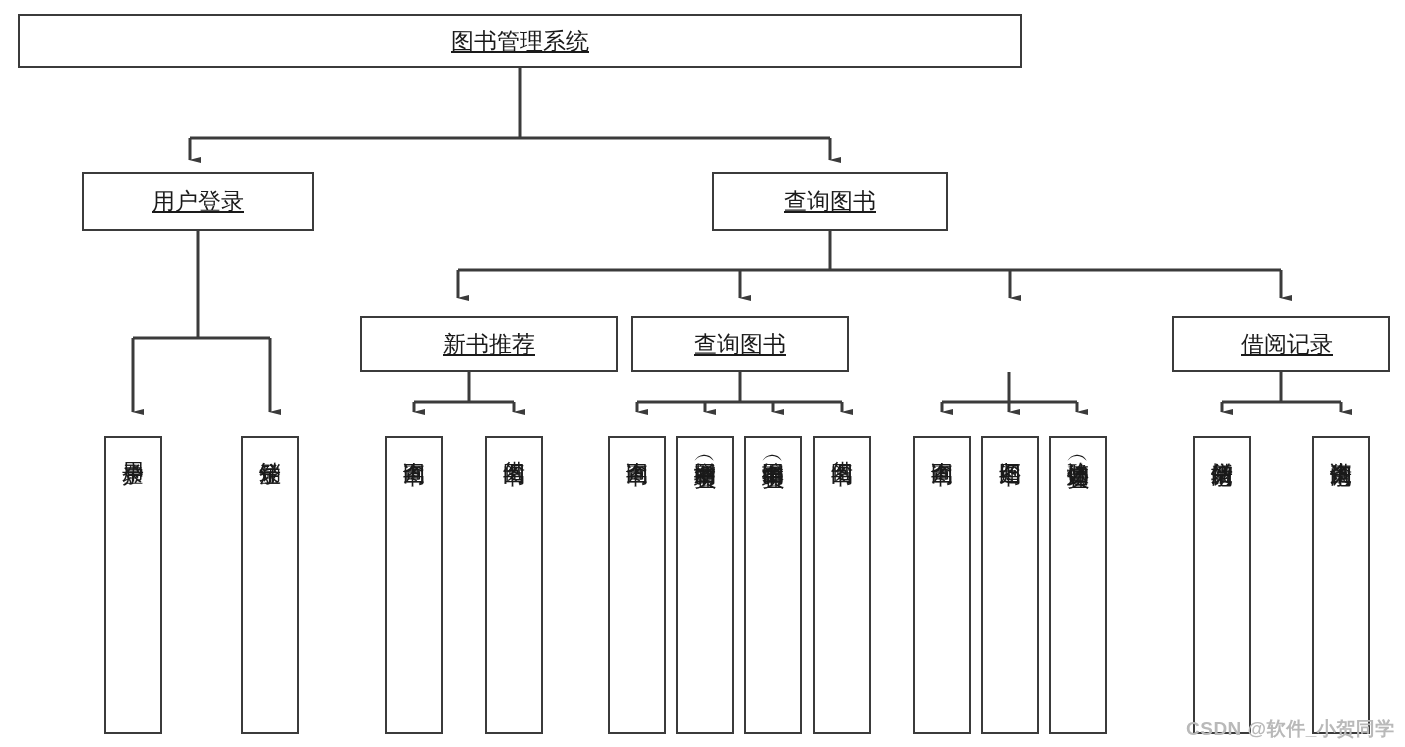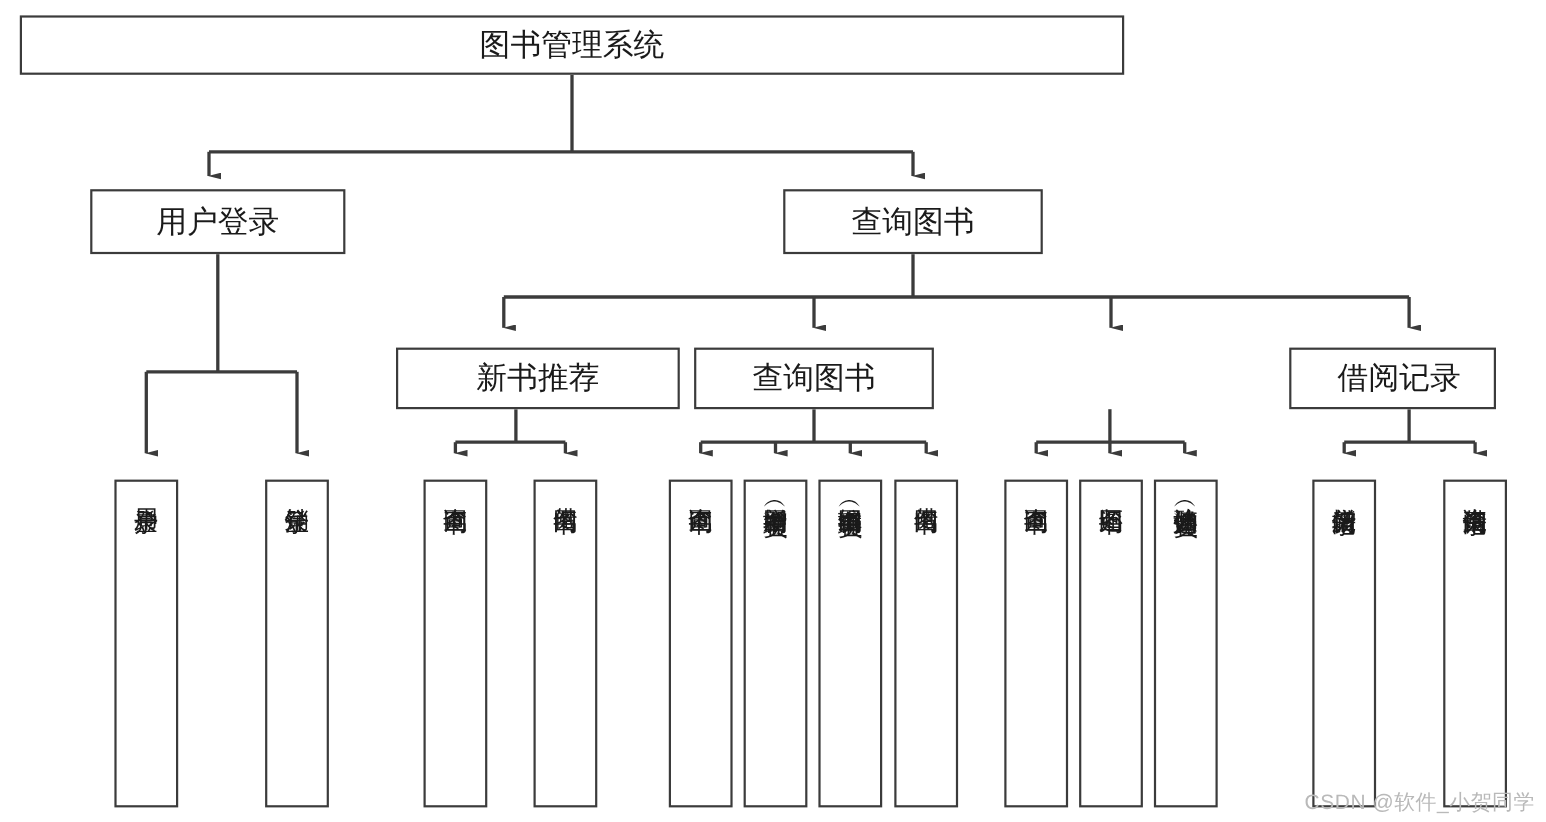--- a/index.html
+++ b/index.html
@@ -4,26 +4,26 @@
 <style>
   html,body{margin:0;padding:0;background:#ffffff;}
   body{width:1405px;height:747px;overflow:hidden;
        font-family:"Liberation Sans","DejaVu Sans",sans-serif;}
   #stage{position:relative;width:1405px;height:747px;background:#fff;}
   svg#wires{position:absolute;left:0;top:0;width:1405px;height:747px;}
   .node{position:absolute;box-sizing:border-box;background:#ffffff;
         border:2px solid #3b3b3b;display:flex;align-items:center;justify-content:center;
         color:#1a1a1a;}
   .node.h{}
-  .node.h .t{font-size:28px;line-height:1;white-space:nowrap;}
+  .node.h .t{font-size:23px;line-height:1;white-space:nowrap;text-decoration:underline;}
   .node.v{align-items:flex-start;justify-content:center;padding-top:6px;}
   .node.v .t{writing-mode:vertical-rl;text-orientation:upright;
              font-size:22px;line-height:1.08;letter-spacing:1px;white-space:nowrap;}
   #watermark{position:absolute;left:1186px;top:716px;font-size:19px;color:#b9b9b9;
-             white-space:nowrap;letter-spacing:.5px;}
+             white-space:nowrap;letter-spacing:.5px;font-weight:bold;}
 </style>
 </head>
 <body>
 
 <div id="stage">
 
   <svg id="wires" viewBox="0 0 1405 747" xmlns="http://www.w3.org/2000/svg">
     <defs>
       <marker id="ah" markerWidth="10" markerHeight="12" refX="3" refY="11" orient="auto" markerUnits="userSpaceOnUse">
         <path d="M0,0 L6,0 L3,12 Z" fill="#3b3b3b"></path>
@@ -83,21 +83,21 @@
   <div class="node h" style="left:712px;top:172px;width:236px;height:59px;">
     <span class="t">查询图书</span>
   </div>
 
   <div class="node h" style="left:360px;top:316px;width:258px;height:56px;">
     <span class="t">新书推荐</span>
   </div>
   <div class="node h" style="left:631px;top:316px;width:218px;height:56px;">
     <span class="t">查询图书</span>
   </div>
-  <div class="node h" style="left:1172px;top:316px;width:188px;height:56px;padding-left:12px;">
+  <div class="node h" style="left:1172px;top:316px;width:218px;height:56px;padding-left:12px;">
     <span class="t">借阅记录</span>
   </div>
 
   <div class="node v" style="left:104px;top:436px;width:58px;height:298px;">
     <span class="t">用户登录</span>
   </div>
   <div class="node v" style="left:241px;top:436px;width:58px;height:298px;">
     <span class="t">注销登录</span>
   </div>
 

